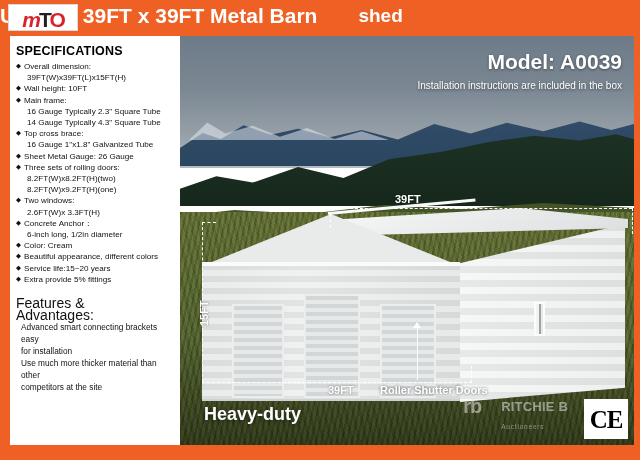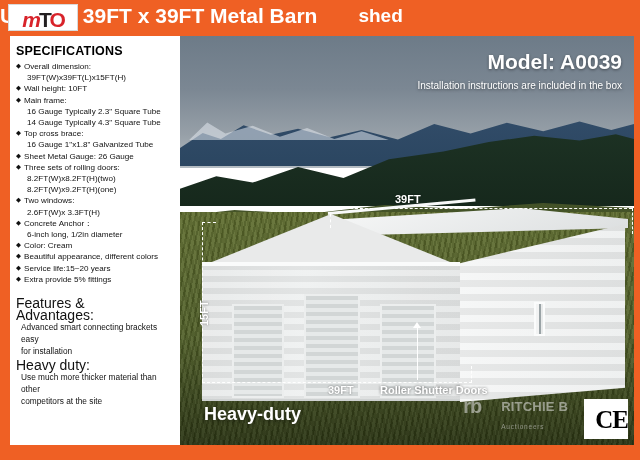--- a/index.html
+++ b/index.html
@@ -238,21 +238,21 @@
   .rb-name{
     color:#e8e8e8;font-size:13px;font-weight:bold;line-height:14px;
     letter-spacing:.2px;
   }
   .rb-sub{
     color:#d8d8d8;font-size:6.5px;line-height:8px;letter-spacing:.8px;
   }
   .ce-box{
     position:absolute;right:6px;bottom:8px;
     width:44px;height:40px;background:#ffffff;
-    display:flex;align-items:center;justify-content:flex-end;
+    display:flex;align-items:center;justify-content:center;
   }
   .ce-text{
     font-family:"Liberation Serif",serif;
     font-size:25px;font-weight:bold;color:#000;
     letter-spacing:-1px;line-height:1;
   }
 </style>
 </head>
 <body>
 
@@ -291,21 +291,20 @@
           <li class="sub">6-inch long, 1/2in diameter</li>
           <li class="bullet">Color: Cream</li>
           <li class="bullet">Beautiful appearance, different colors</li>
           <li class="bullet">Service life:15~20 years</li>
           <li class="bullet">Extra provide 5% fittings</li>
         </ul>
       <div class="gap"></div>
       <div class="feat-head">Features &amp; Advantages:</div>
       <div class="feat-line">Advanced smart connecting brackets easy</div>
       <div class="feat-line">for installation</div>
-      <div class="feat-head">Heavy duty:</div>
       <div class="feat-line">Use much more thicker material than other</div>
       <div class="feat-line">competitors at the site</div>
     </div>
 
     <div class="photo">
       <div class="sky"></div>
       <div class="mountain-far"></div>
       <div class="mountain-snow"></div>
       <div class="mountain-near"></div>
       <div class="hill-mid"></div>

